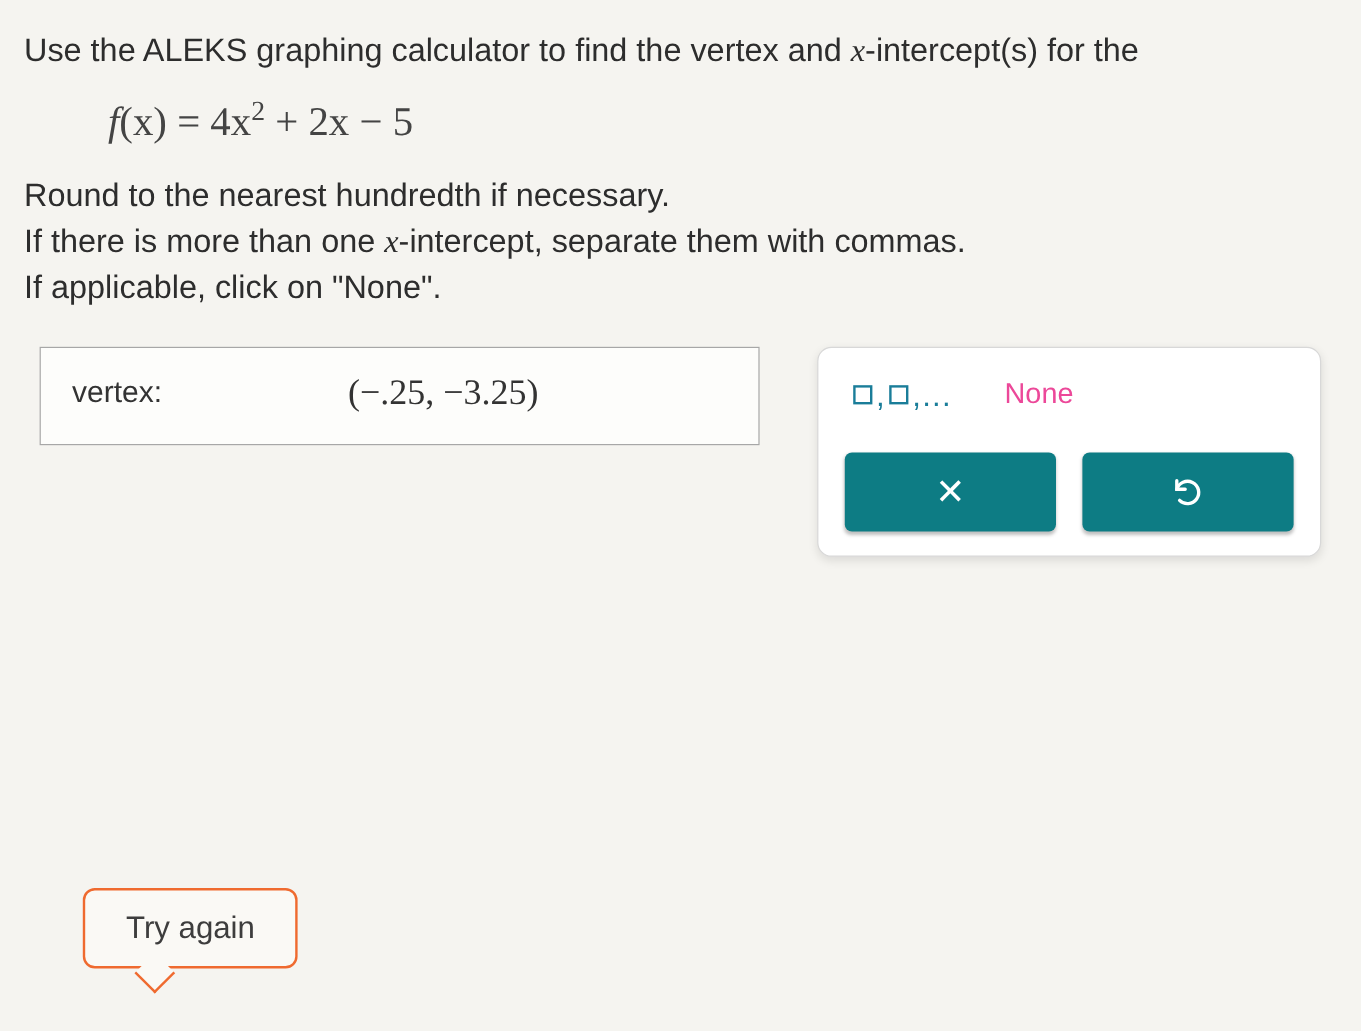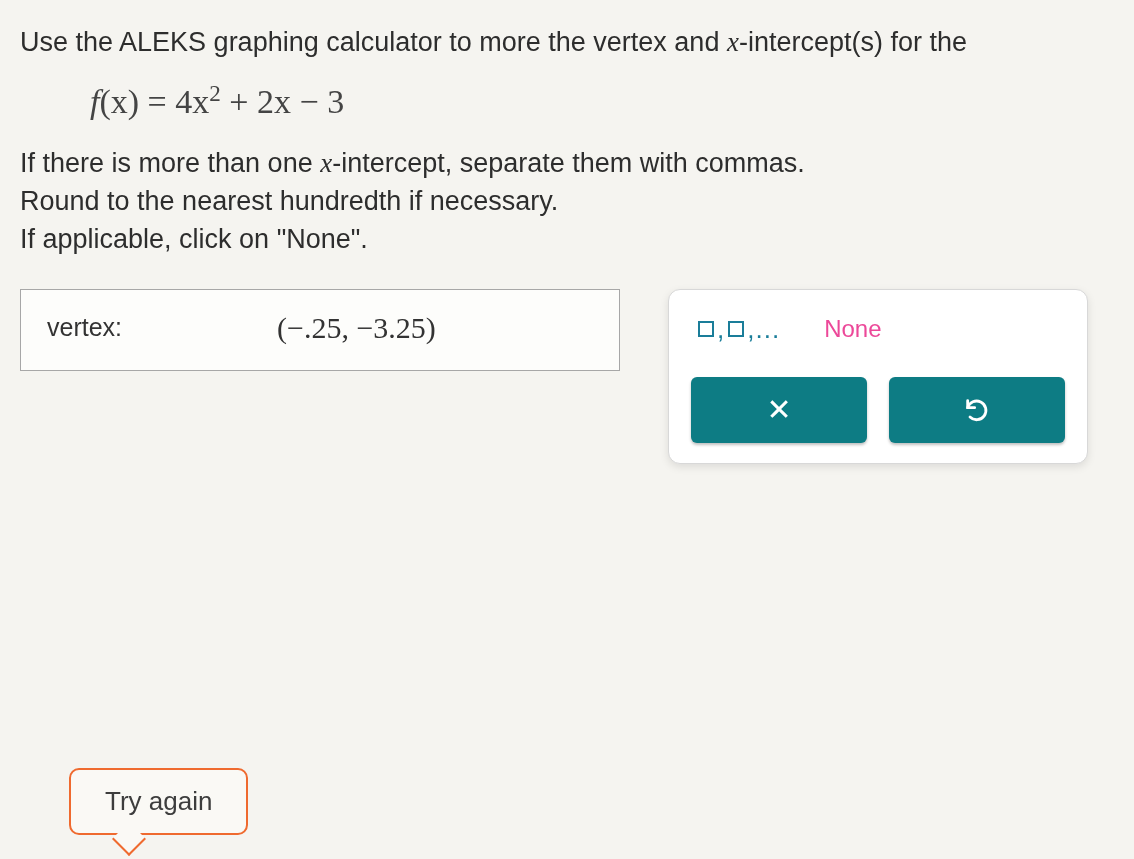--- a/index.html
+++ b/index.html
@@ -31,20 +31,21 @@
   .instructions {
     font-size: 27px;
     line-height: 1.42;
     color: #2d2d2d;
     margin-bottom: 30px;
   }
   .work-row {
     display: flex;
     align-items: flex-start;
     gap: 48px;
+    justify-content: center;
   }
   .answer-box {
     border: 1px solid #a7a7a7;
     background: #fdfdfb;
     padding: 10px 26px 14px 26px;
     width: 600px;
   }
   .answer-row {
     display: flex;
     align-items: center;
@@ -115,21 +116,21 @@
     align-items: center;
     justify-content: center;
     color: #fff;
     font-size: 30px;
     cursor: pointer;
     box-shadow: 0 2px 3px rgba(0,0,0,0.25);
   }
   .try-again {
     position: absolute;
     left: 24px;
-    bottom: 24px;
+    bottom: 52px;
     padding-left: 45px;
   }
   .try-again-bubble {
     border: 2px solid #ef6a2f;
     border-radius: 10px;
     padding: 16px 34px;
     font-size: 26px;
     color: #3d3d3d;
     background: #faf9f5;
     position: relative;
@@ -149,32 +150,32 @@
   }
   .x-italic { font-style: italic; font-family: "Times New Roman", serif; }
   .undo-icon {
     width: 28px; height: 28px;
   }
 </style>
 </head>
 <body>
 
 <div class="question-text">
-  <span>Use the ALEKS graphing calculator to more the vertex and </span><span class="x-italic">x</span><span>-intercept(s) for the</span>
+  <span>Use the ALEKS graphing calculator to find the vertex and </span><span class="x-italic">x</span><span>-intercept(s) for the</span>
 </div>
 
 <div class="equation">
-  <span>f</span><span style="font-style:normal">(x)</span><span style="font-style:normal"> = 4x</span><sup>2</sup><span style="font-style:normal"> + 2x − 3</span>
+  <span>f</span><span style="font-style:normal">(x)</span><span style="font-style:normal"> = 4x</span><sup>2</sup><span style="font-style:normal"> + 2x − 5</span>
 </div>
 
 <div class="instructions">
+  <div>Round to the nearest hundredth if necessary.</div>
   <div>
     <span>If there is more than one </span><span class="x-italic">x</span><span>-intercept, separate them with commas.</span>
   </div>
-  <div>Round to the nearest hundredth if necessary.</div>
   <div>If applicable, click on "None".</div>
 </div>
 
 <div class="work-row">
   <div class="answer-box">
     <div class="answer-row">
       <div class="answer-label">vertex:</div>
       <div class="answer-value">(−.25, −3.25)</div>
     </div>
   </div>

